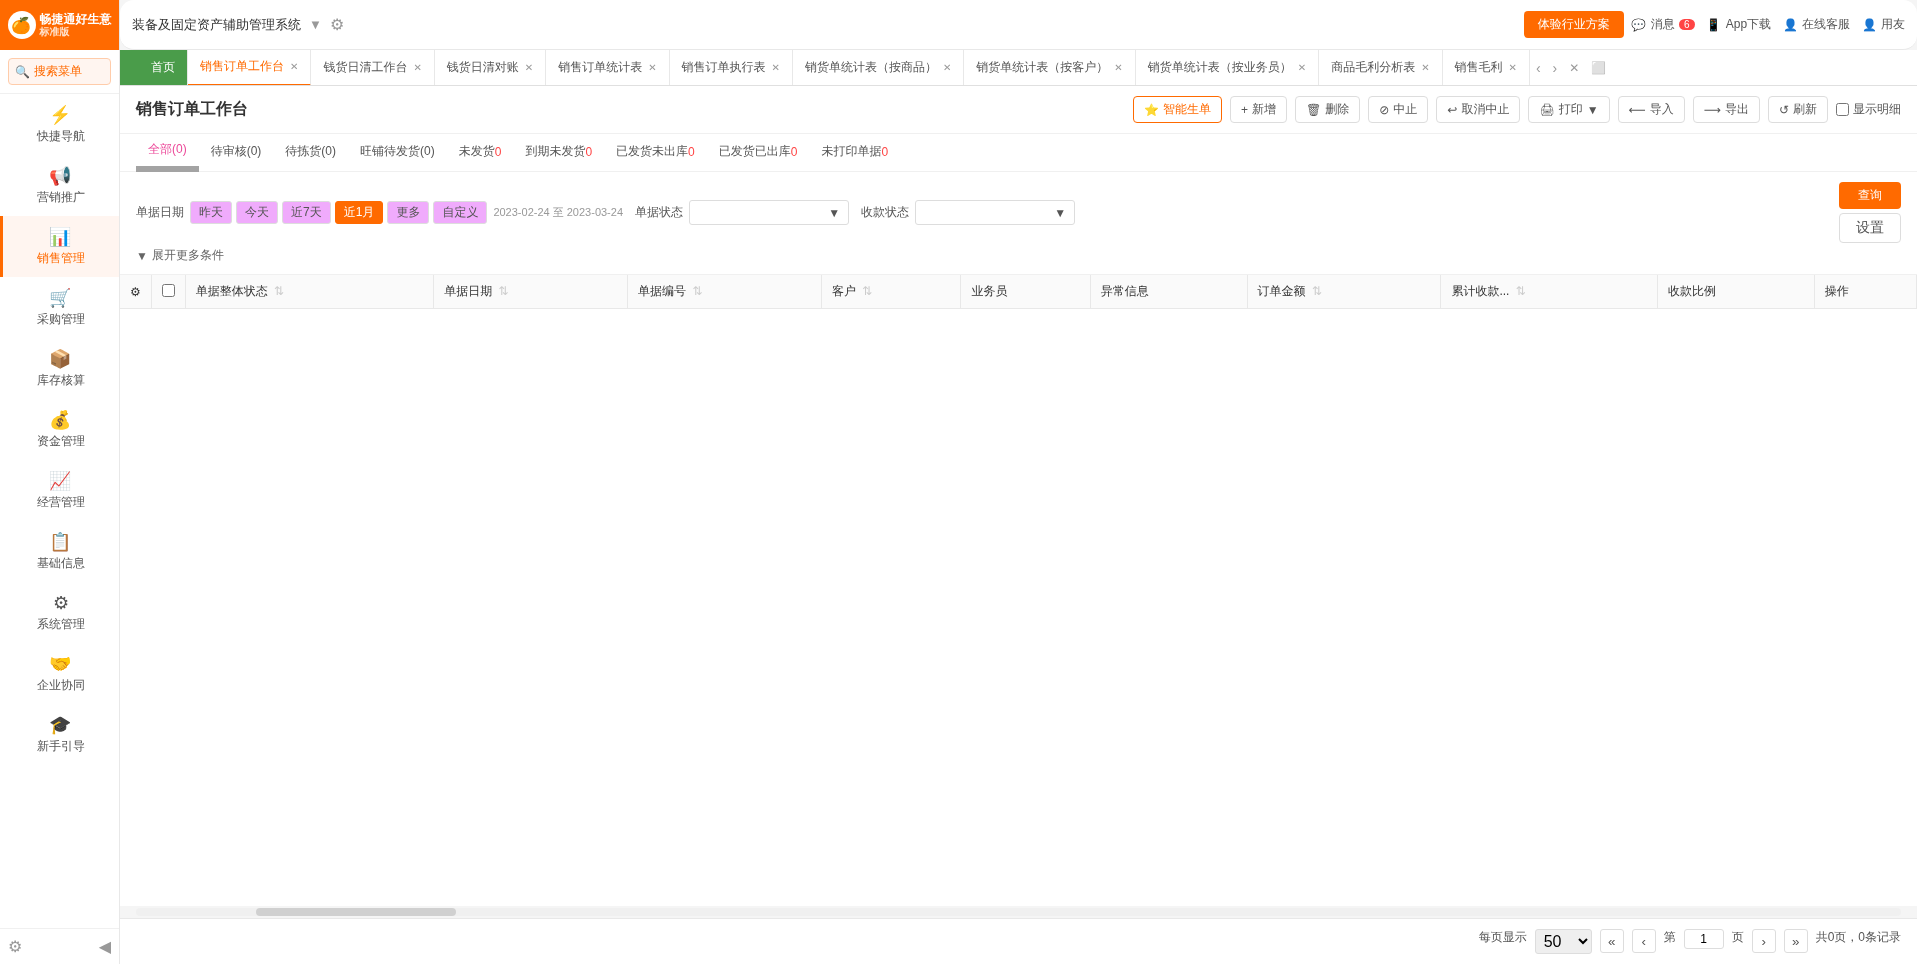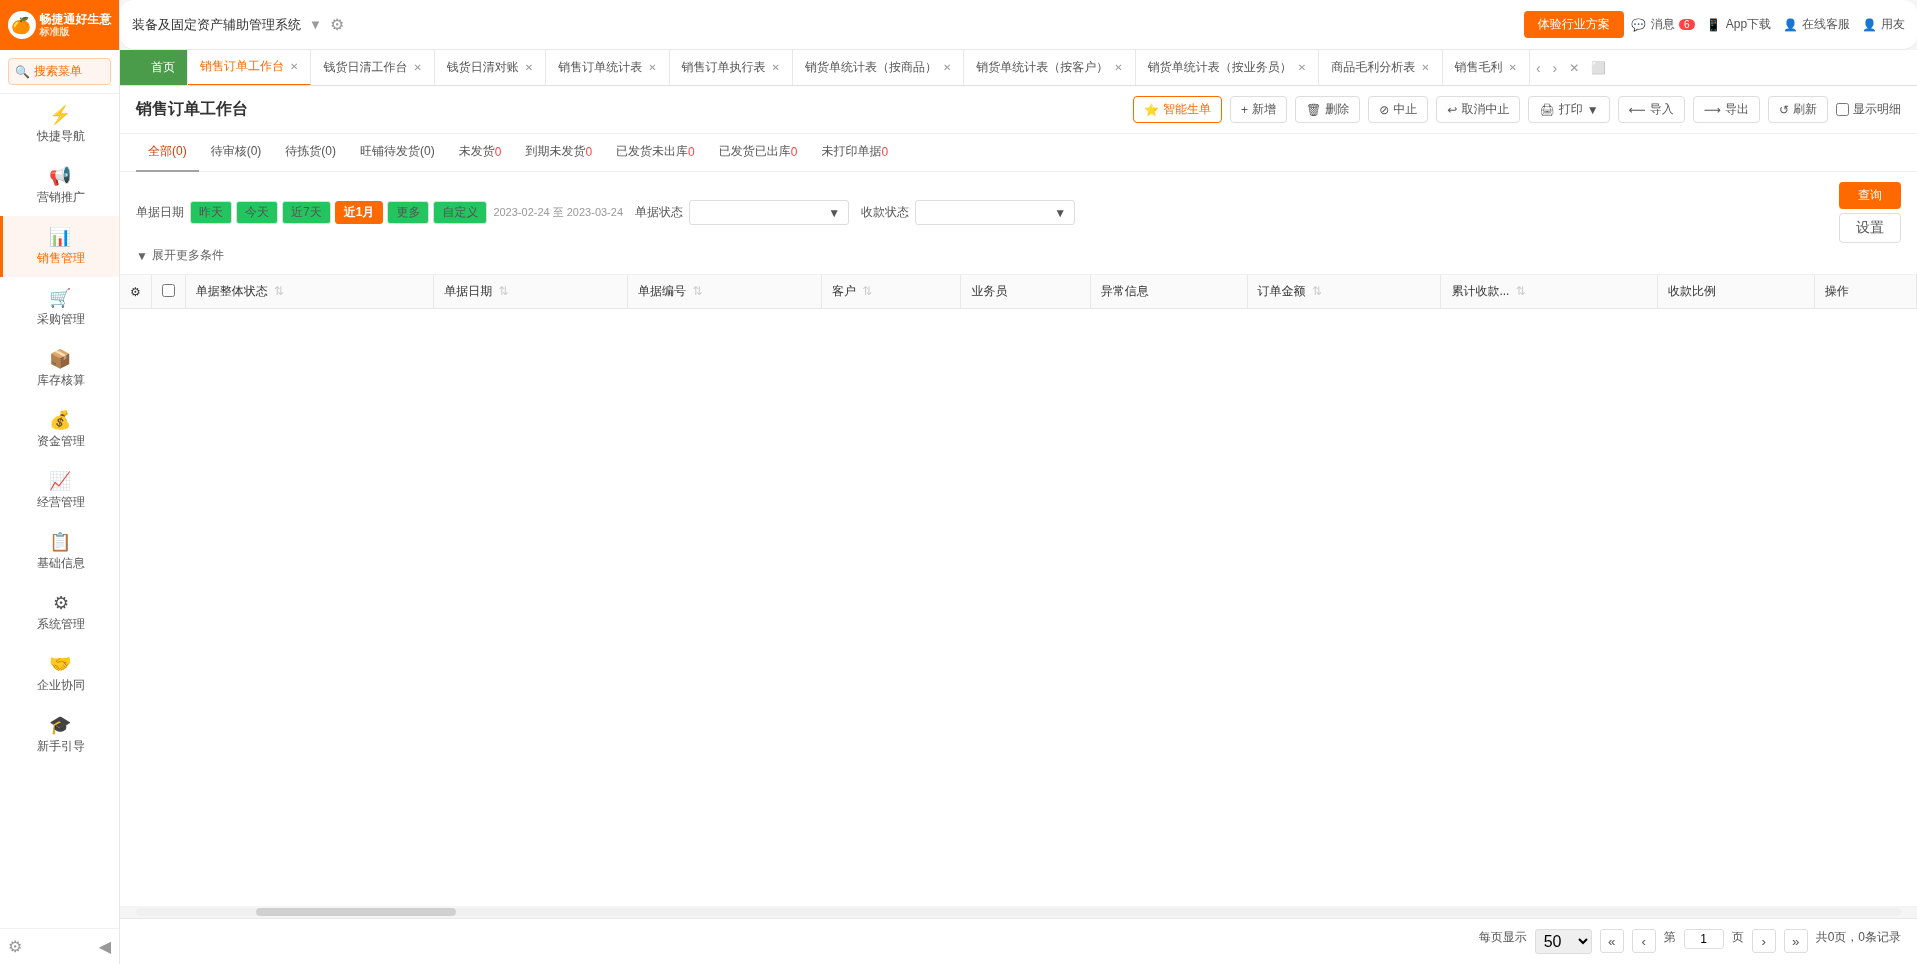--- a/index.html
+++ b/index.html
@@ -45,30 +45,30 @@
     
     .page-header { padding: 10px 16px; background: #fff; display: flex; align-items: center; justify-content: space-between; border-bottom: 1px solid #f0f0f0; }
     .page-title { font-size: 16px; font-weight: bold; color: #333; }
     .page-actions { display: flex; align-items: center; gap: 8px; }
     .btn-smart { background: #fff; border: 1px solid #ff6a00; color: #ff6a00; border-radius: 4px; padding: 4px 10px; cursor: pointer; display: flex; align-items: center; gap: 4px; font-size: 12px; }
     .btn-action { background: #fff; border: 1px solid #ddd; color: #555; border-radius: 4px; padding: 4px 10px; cursor: pointer; display: flex; align-items: center; gap: 4px; font-size: 12px; }
 
     
     .subtabs { display: flex; align-items: center; padding: 0 16px; background: #fff; border-bottom: 1px solid #f0f0f0; height: 38px; gap: 0; }
     .subtab { padding: 0 12px; height: 38px; display: flex; align-items: center; cursor: pointer; color: #555; font-size: 12px; border-bottom: 2px solid transparent; }
-    .subtab.active { color: #c2410c; border-bottom: 2px solid #a3a3a3; }
+    .subtab.active { color: #ec4899; border-bottom: 6px solid #a3a3a3; }
 
     
     .filter-bar { padding: 10px 16px; background: #fff; border-bottom: 1px solid #f0f0f0; }
     .filter-row { display: flex; align-items: center; gap: 12px; flex-wrap: wrap; }
     .filter-item { display: flex; align-items: center; gap: 6px; font-size: 12px; color: #555; }
     .filter-label { color: #555; white-space: nowrap; }
     .date-btns { display: flex; gap: 4px; align-items: center; }
-    .date-btn { padding: 2px 8px; border: 1px solid #ddd; border-radius: 3px; cursor: pointer; font-size: 12px; color: #555; background: #22c55e; }
-    .date-btn.active { background: #ff6a00; color: #fff; border-color: #ff6a00; font-weight: bold; }
+    .date-btn { padding: 2px 8px; border: 1px solid #ddd; border-radius: 3px; cursor: pointer; font-size: 12px; color: #555; background: #f0abfc; }
+    .date-btn.active { background: #ff6a00; color: #fff; border-color: #ff6a00; }
     .filter-select { border: 1px solid #ddd; border-radius: 3px; padding: 3px 8px; font-size: 12px; color: #555; background: #fff; cursor: pointer; min-width: 120px; display: flex; align-items: center; justify-content: space-between; }
     .expand-btn { display: flex; align-items: center; gap: 4px; color: #666; cursor: pointer; font-size: 12px; margin-top: 4px; }
     .query-btn { background: #ff6a00; color: #fff; border: none; border-radius: 4px; padding: 5px 16px; cursor: pointer; font-size: 12px; }
     .set-btn { background: #fff; border: 1px solid #ddd; color: #555; border-radius: 4px; padding: 5px 16px; cursor: pointer; font-size: 14px; }
 
     
     .result-bar { padding: 8px 16px; background: #fff; display: flex; align-items: center; justify-content: space-between; border-bottom: 1px solid #f0f0f0; }
     .result-actions { display: flex; align-items: center; gap: 8px; }
     .result-action-btn { display: flex; align-items: center; gap: 3px; font-size: 12px; color: #555; cursor: pointer; }
     .dot { width: 8px; height: 8px; border-radius: 50%; display: inline-block; }

